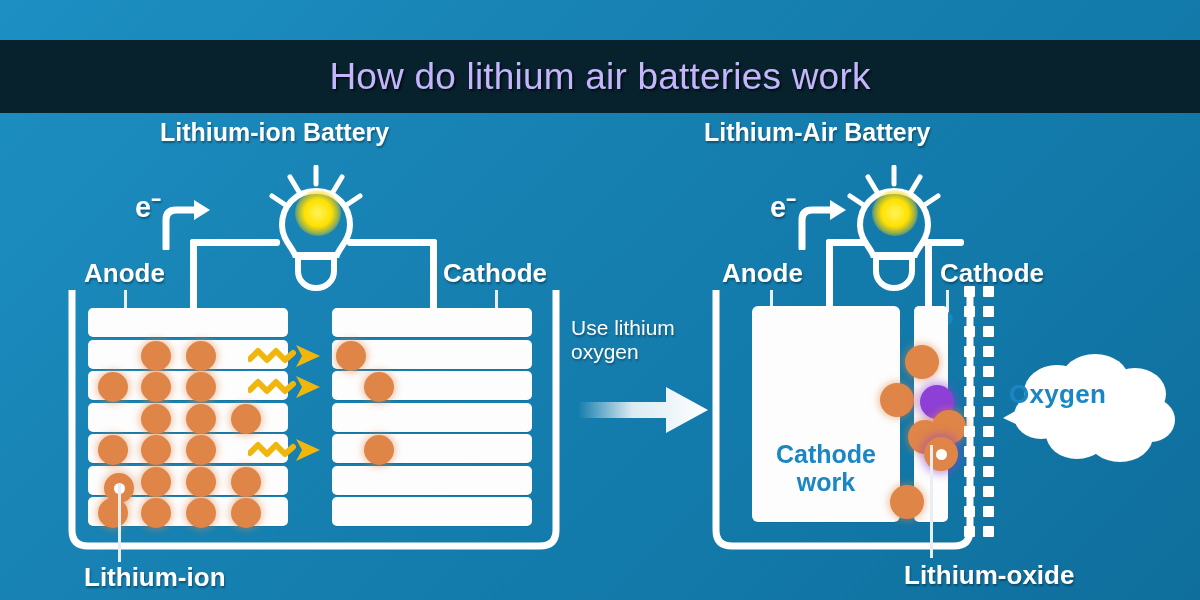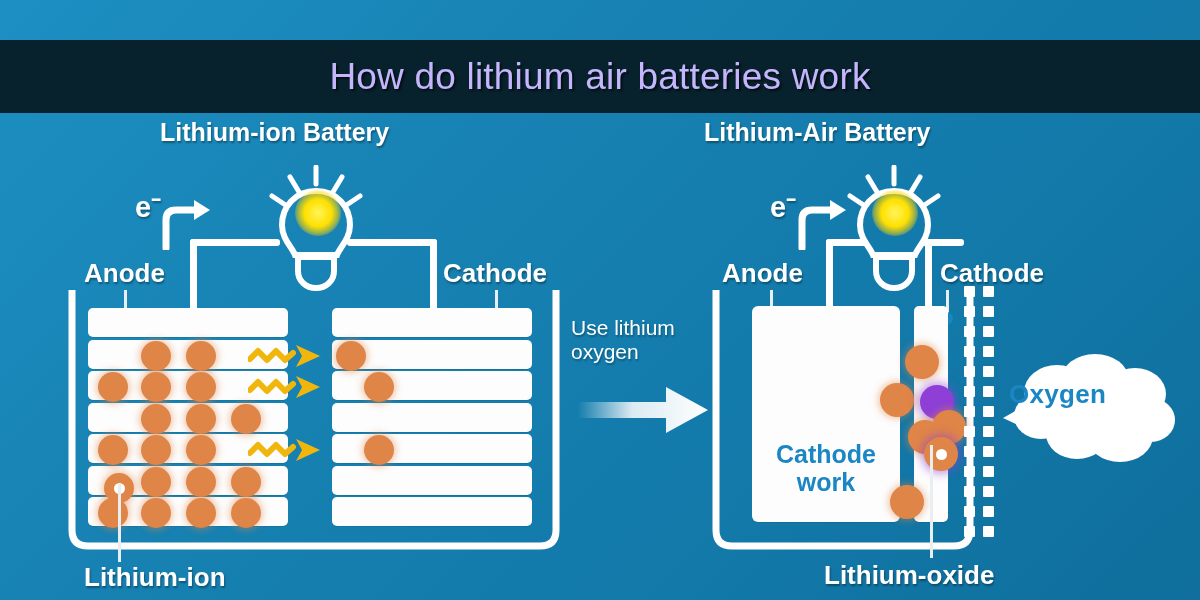--- a/index.html
+++ b/index.html
@@ -296,15 +296,15 @@
       <ellipse cx="92" cy="84" rx="31" ry="25"></ellipse>
       <ellipse cx="56" cy="66" rx="27" ry="23"></ellipse>
       <rect x="56" y="34" width="110" height="50"></rect>
     </g>
   </svg>
   <div class="cloud" style="left:1009px;top:379px;">
     <span class="txt" style="position:static;">Oxygen</span>
   </div>
 
   <div class="lead" style="left:930px;top:445px;height:113px;"></div>
-  <div class="label" style="left:824px;top:560px;font-size:26px;">Lithium-oxide</div>
+  <div class="label" style="left:904px;top:560px;font-size:26px;">Lithium-oxide</div>
 
 </div>
 
 </body></html>

